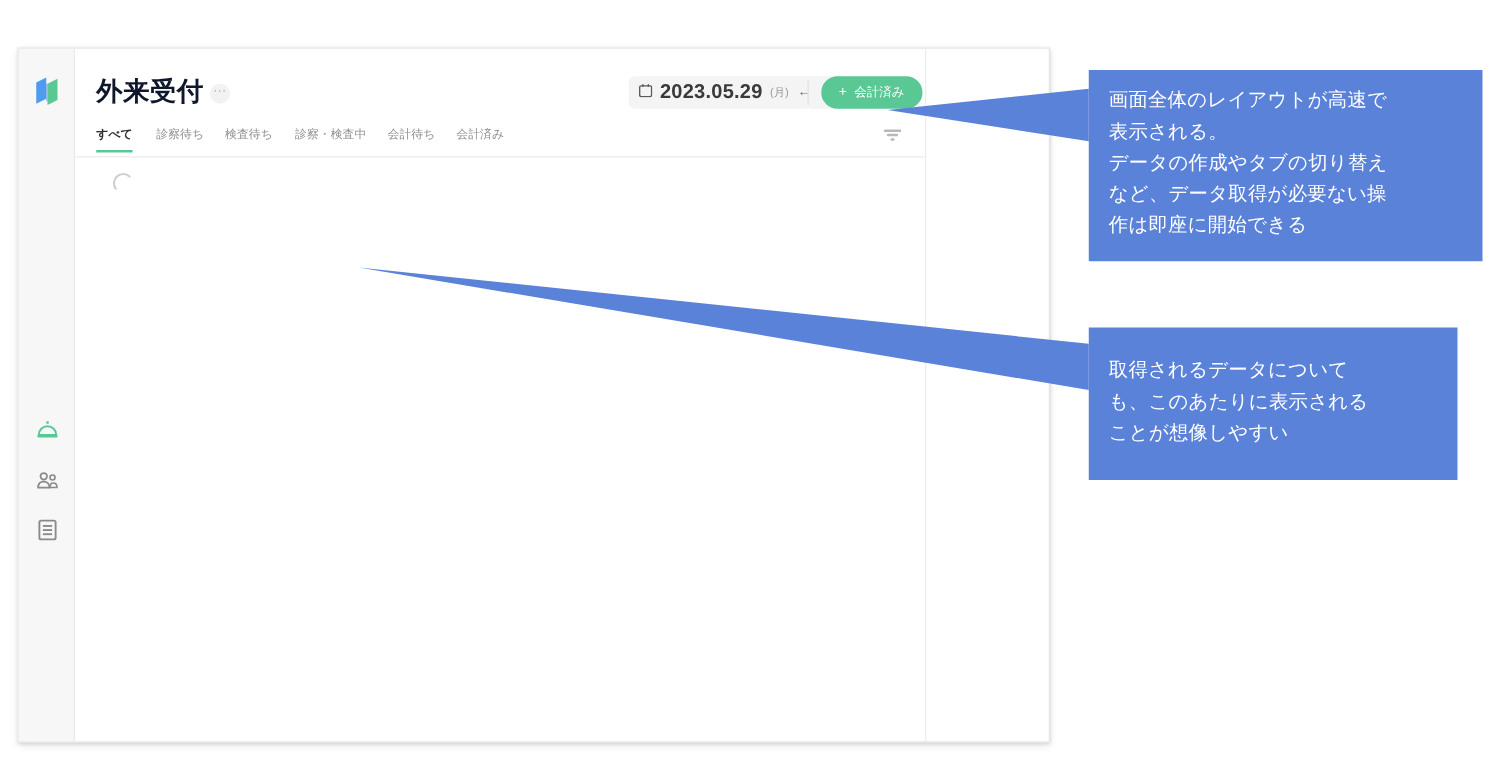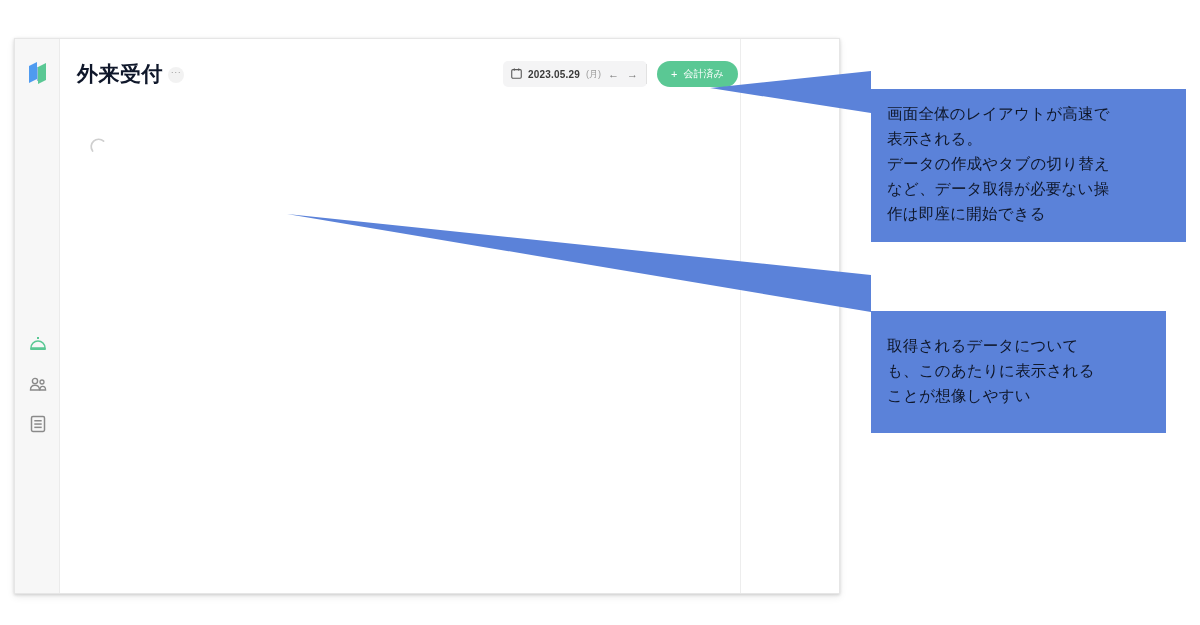--- a/index.html
+++ b/index.html
@@ -122,21 +122,21 @@
     height: 26px;
     background: #f4f4f5;
     border-radius: 5px;
     display: flex;
     align-items: center;
     padding: 0 8px;
     box-sizing: border-box;
     gap: 6px;
   }
   #date-value {
-    font-size: 10px;
+    font-size: 16px;
     color: #3a3a3a;
     font-weight: bold;
     letter-spacing: 0.2px;
   }
   #date-weekday {
     font-size: 9px;
     color: #9a9a9a;
   }
   .date-arrow {
     font-size: 11px;
@@ -217,40 +217,39 @@
     left: 30px;
     top: 98px;
     width: 18px;
     height: 18px;
   }
 
   
   .callout {
     position: absolute;
     background: #5b82d9;
-    color: #0f172a;
+    color: #ffffff;
     box-sizing: border-box;
-    margin-top: 33px;
   }
   .callout-text {
     font-size: 15.5px;
     line-height: 25px;
     white-space: pre-line;
     letter-spacing: 0.2px;
   }
   #callout-one {
     left: 871px;
     top: 56px;
     width: 315px;
     height: 153px;
     padding: 12px 16px 0 16px;
   }
   #callout-two {
     left: 871px;
-    top: 278px;
+    top: 262px;
     width: 295px;
     height: 122px;
     padding: 22px 16px 0 16px;
   }
   #pointer-one, #pointer-two {
     position: absolute;
     left: 0;
     top: 0;
     width: 1200px;
     height: 625px;
@@ -336,20 +335,36 @@
 
       <div id="toolbar-separator"></div>
 
       <div id="add-patient-button">
         <span id="add-patient-plus">+</span>
         <span>会計済み</span>
       </div>
 
     </div>
 
+    <div id="tab-bar">
+      <div class="tab active" style="left:17px;">すべて</div>
+      <div class="tab" style="left:65px;">診察待ち</div>
+      <div class="tab" style="left:120px;">検査待ち</div>
+      <div class="tab" style="left:176px;">診察・検査中</div>
+      <div class="tab" style="left:250px;">会計待ち</div>
+      <div class="tab" style="left:305px;">会計済み</div>
+
+      <div id="filter-button">
+        <svg width="16" height="14" viewBox="0 0 16 14">
+          <rect x="1" y="2.5" width="14" height="2" rx="1" fill="#b8b8b8"></rect>
+          <rect x="3.5" y="6" width="9" height="2" rx="1" fill="#b8b8b8"></rect>
+          <rect x="6.4" y="9.5" width="3.2" height="2" rx="1" fill="#b8b8b8"></rect>
+        </svg>
+      </div>
+    </div>
 
     <div id="loading-spinner">
       <svg width="18" height="18" viewBox="0 0 18 18">
         <path d="M2.6 14 A7.4 7.4 0 0 1 13.6 4.2" fill="none" stroke="#cfcfcf" stroke-width="1.7" stroke-linecap="round"></path>
       </svg>
     </div>
 
   </div>
 </div>
 

